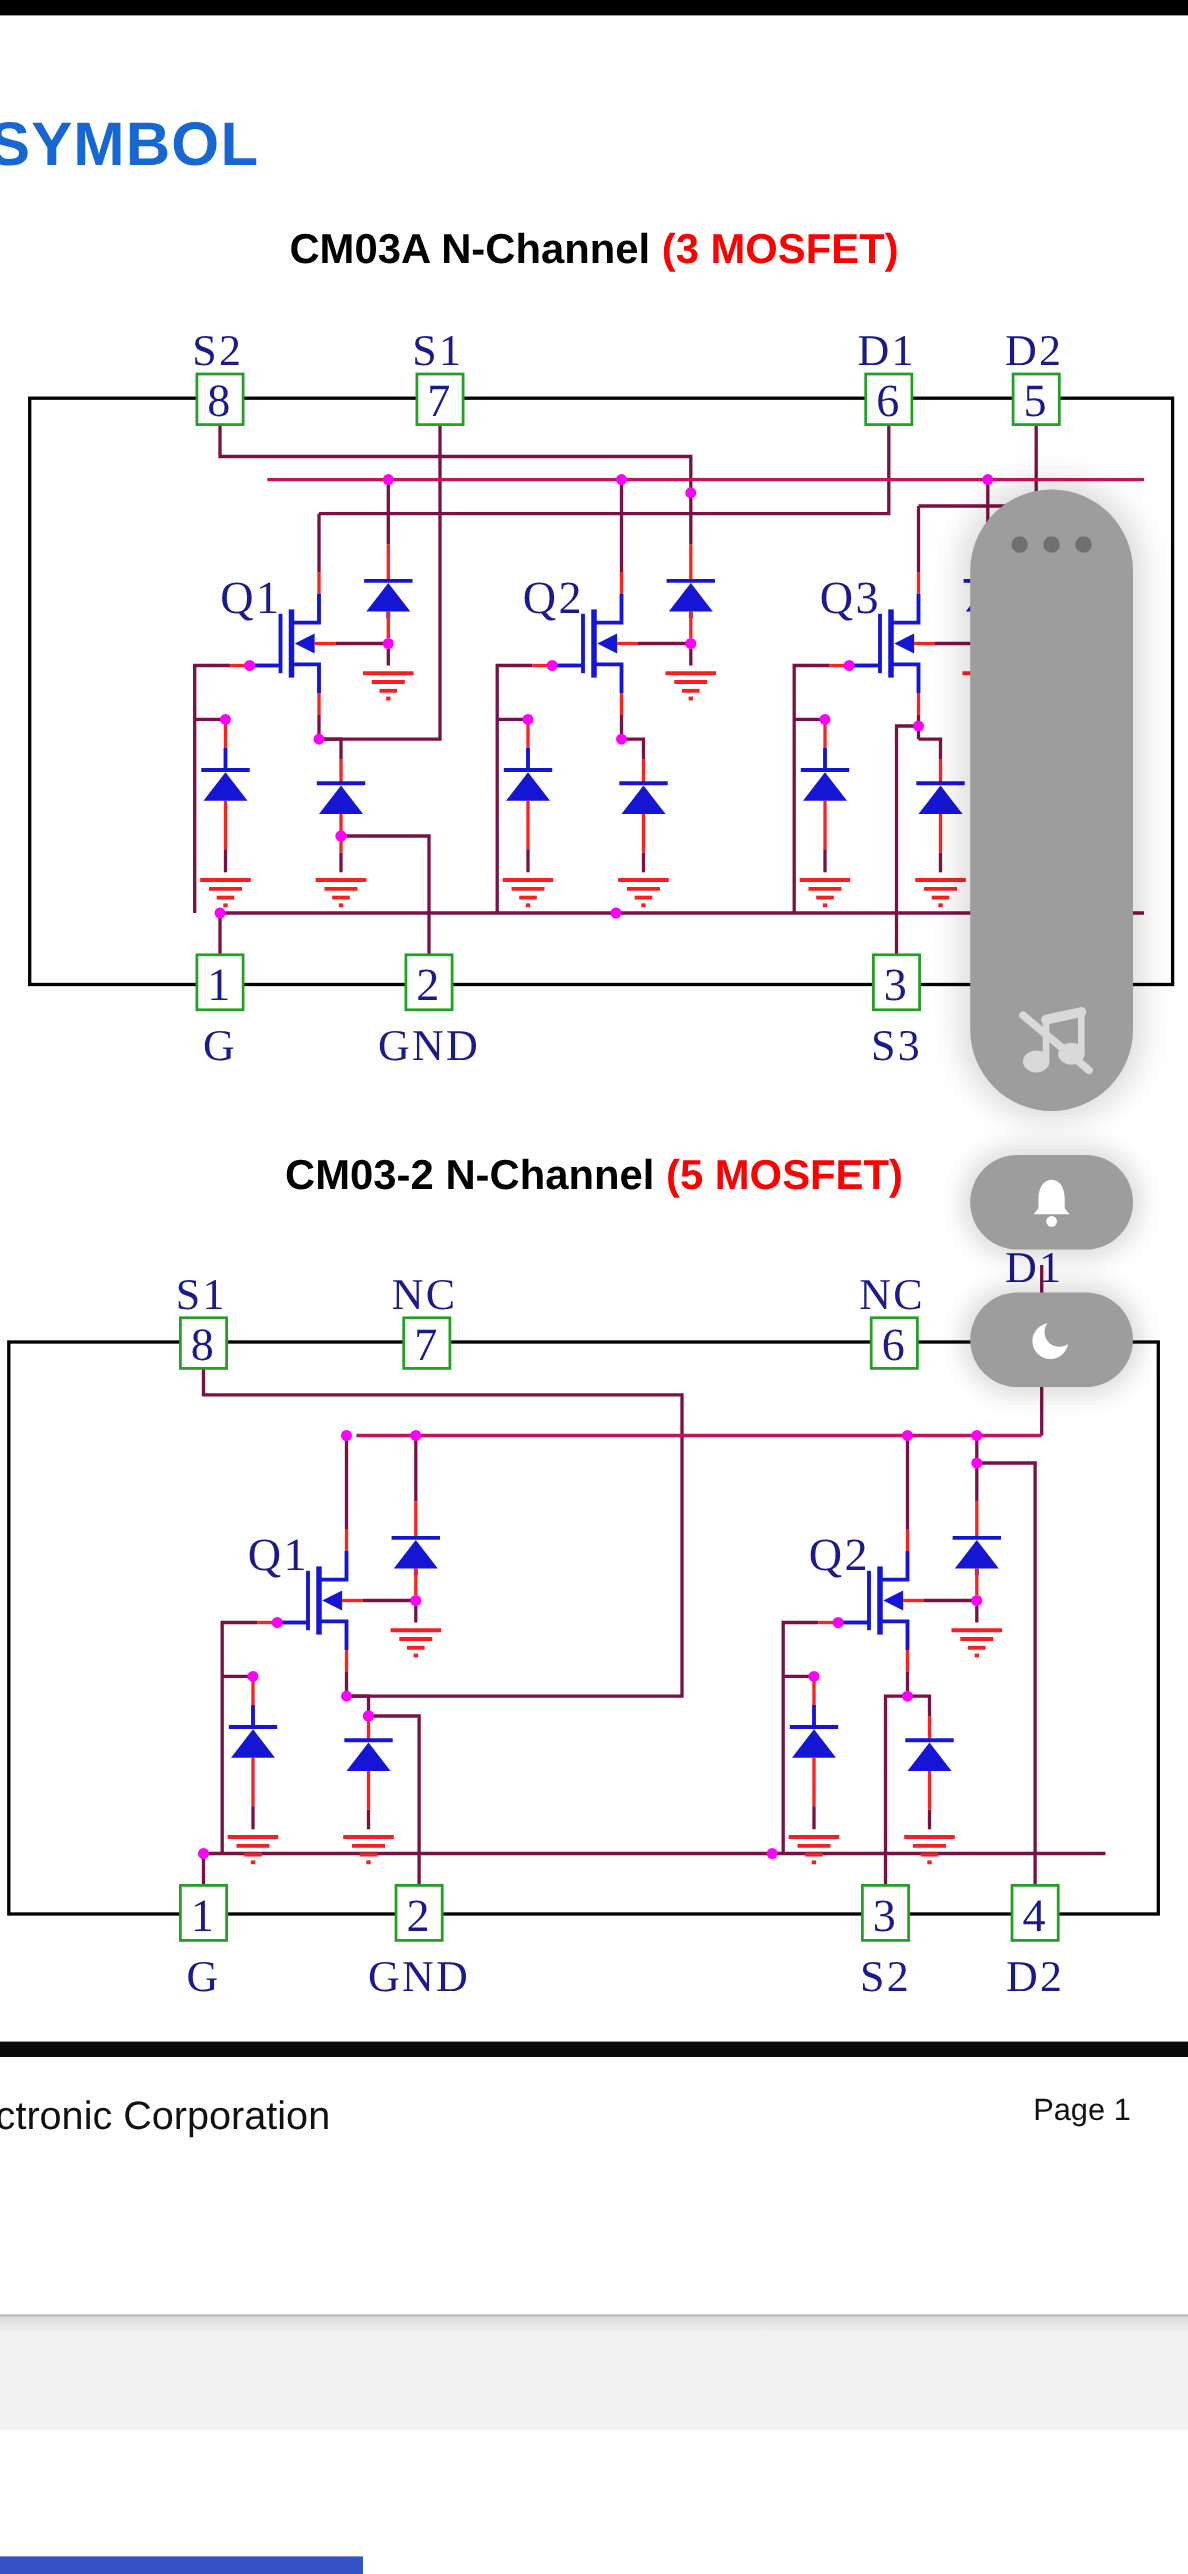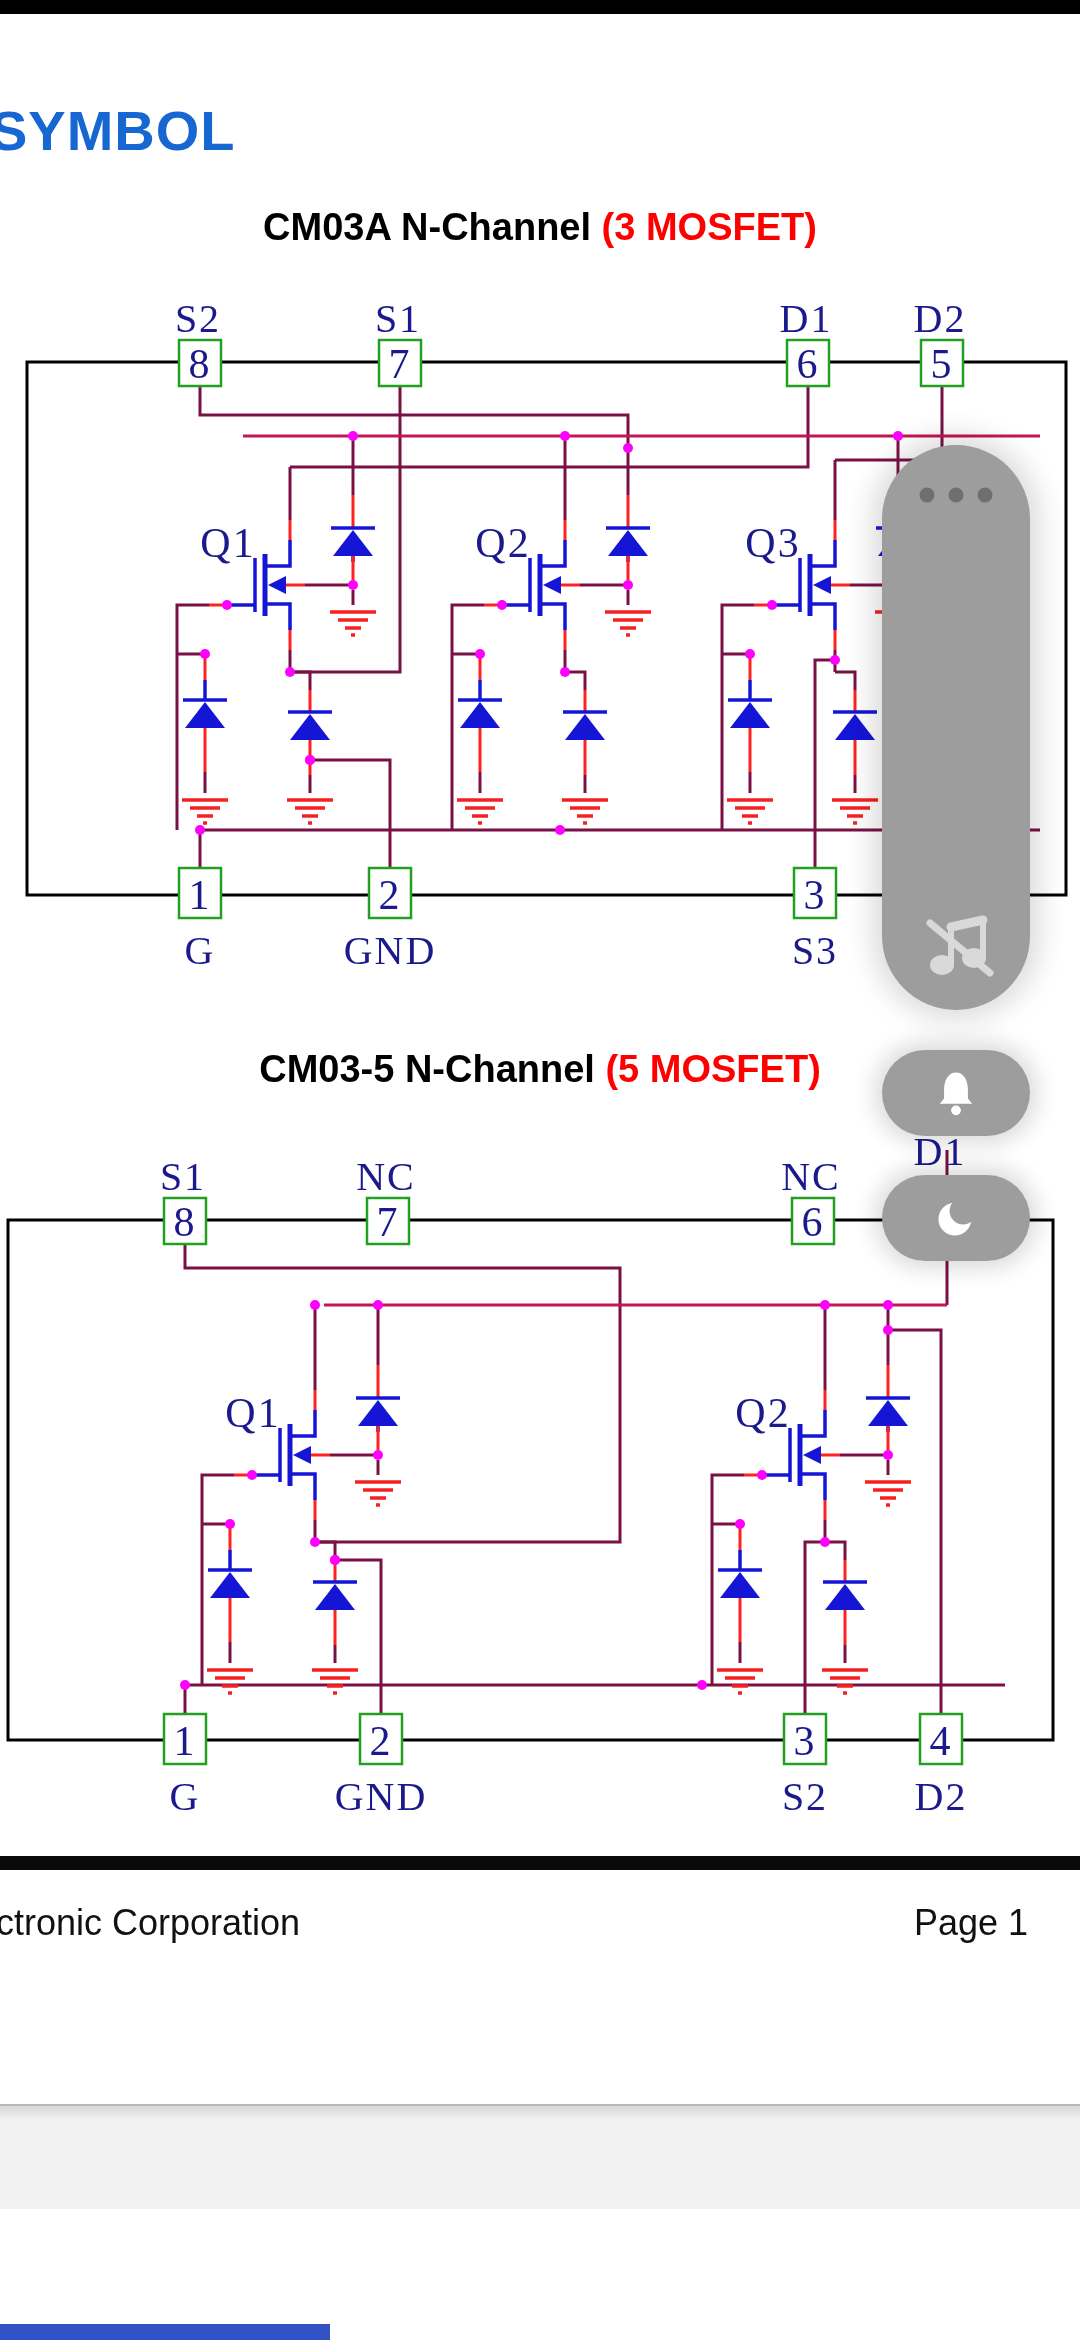--- a/index.html
+++ b/index.html
@@ -16,21 +16,21 @@
   
   #ft-capsule{left:882px;top:445px;width:148px;height:565px;background:#9d9d9d;border-radius:74px;
               box-shadow:0 0 28px 10px rgba(0,0,0,0.14);}
   .ft-pill{left:882px;width:148px;height:86px;background:#9d9d9d;border-radius:43px;
            box-shadow:0 0 22px 8px rgba(0,0,0,0.14);}
   #ft-bell{top:1050px;}
   #ft-moon{top:1175px;}
   .center-ic{display:flex;align-items:center;justify-content:center;width:100%;height:100%;}
   #footer-bar{left:0;top:1856px;width:1080px;height:14px;background:#0a0a0a;}
   #footer-company{left:-4px;top:1902px;font-size:36px;color:#111;}
-  #footer-page{top:1902px;right:52px;font-size:36px;color:#111;}
+  #footer-page{top:1902px;right:52px;font-size:28px;color:#111;}
   #gray-band{left:0;top:2104px;width:1080px;height:103px;background:#f2f2f2;
              border-top:2px solid #b9b9b9;
              background-image:linear-gradient(#d8d8d8,#f2f2f2 14px);}
   #bottom-blue-bar{left:0;top:2324px;width:330px;height:16px;background:#3352c5;}
 </style>
 </head>
 <body>
 
 <div class="abs" id="status-bar"></div>
 
@@ -304,21 +304,21 @@
         <text x="390" y="964" font-size="40" text-anchor="middle">GND</text>
       </g>
     <g>
         <rect x="794" y="868" width="42" height="50" fill="#fff" stroke="#22a022" stroke-width="2.5"></rect>
         <text x="815" y="909" font-size="42" text-anchor="middle">3</text>
         <text x="815" y="964" font-size="40" text-anchor="middle">S3</text>
       </g>
   </g>
 </svg>
 
-<div class="abs sch-title" id="title2"><span>CM03-5 N-Channel </span><span class="red">(5 MOSFET)</span></div>
+<div class="abs sch-title" id="title2"><span>CM03-2 N-Channel </span><span class="red">(5 MOSFET)</span></div>
 
 <svg class="abs" style="left:0;top:1120px" width="1080" height="700" viewBox="0 1120 1080 700">
   <rect x="8" y="1220" width="1045" height="520" fill="none" stroke="#000" stroke-width="3"></rect>
 
   <g stroke="#7a1145" stroke-width="3" fill="none">
     <path d="M185 1244 V1268 H620 V1542 H315"></path>
     <path d="M947 1150 V1305"></path>
     <path d="M941 1714 V1330 H888"></path>
     <path d="M805 1714 V1542 H825"></path>
     <path d="M381 1714 V1560 H335"></path>

